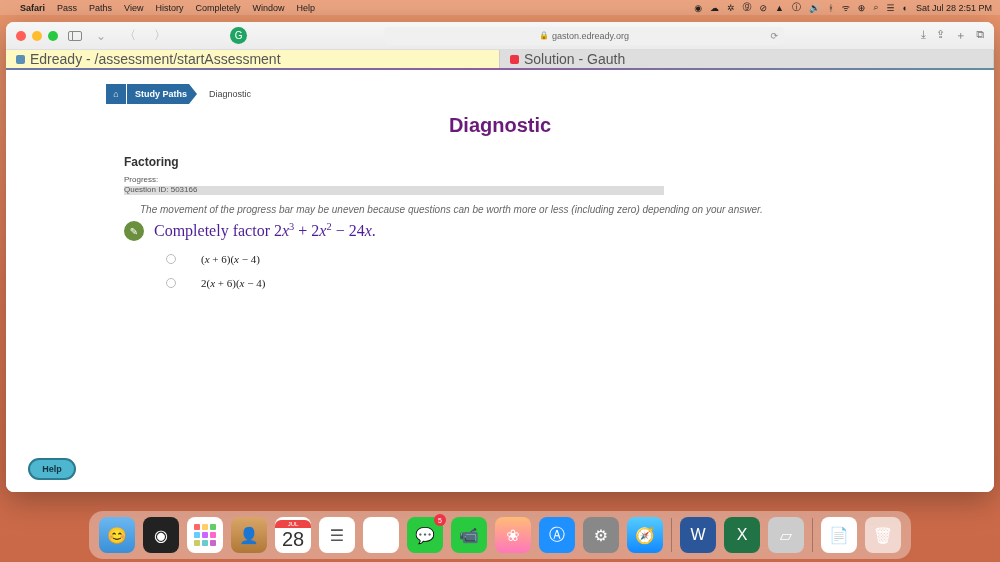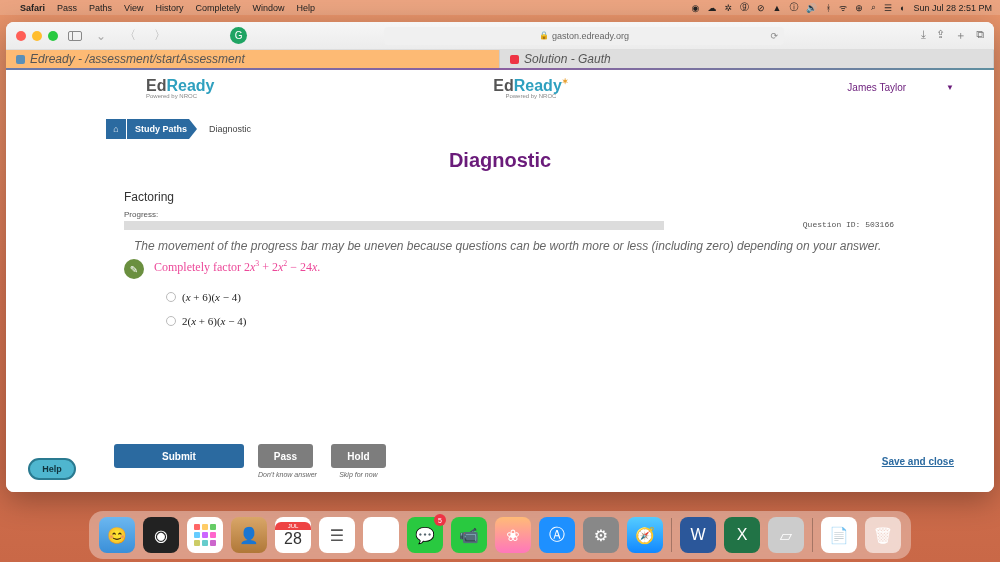--- a/index.html
+++ b/index.html
@@ -11,63 +11,63 @@
 .titlebar { height:28px; background:linear-gradient(#f6f6f6,#ececec); display:flex; align-items:center; padding:0 10px; border-bottom:1px solid #ddd; gap:10px; }
 .traffic { display:flex; gap:6px; }
 .dot { width:10px; height:10px; border-radius:50%; }
 .red{background:#ff5f57}.yellow{background:#ffbd2e}.green{background:#28c940}
 .navbtn { color:#aaa; font-size:12px; padding:0 4px; }
 .gbtn { width:17px; height:17px; border-radius:50%; background:#1fa463; color:#fff; font-size:10px; display:flex; align-items:center; justify-content:center; margin-left:50px;}
 .addr { flex:1; max-width:400px; margin:0 auto; background:#f0f0f0; border-radius:4px; height:18px; display:flex; align-items:center; justify-content:center; font-size:9px; color:#666; position:relative; }
 .addr .lock{font-size:8px;margin-right:3px;}
 .addr .reload{position:absolute;right:6px;font-size:9px;color:#888;}
 .tbicons{display:flex;gap:10px;color:#777;font-size:11px;}
-.tabs { height:18px; display:flex; background:#fdba74; font-size:12px;font-style:italic; }
+.tabs { height:18px; display:flex; background:#fef9c3; font-size:14px; }
 .tab { flex:1; display:flex; align-items:center; padding:0 10px; gap:5px; border-right:1px solid #ccc; color:#555; }
 .tab.inactive { background:#dedede; }
 .tab .fav{width:9px;height:9px;border-radius:2px;display:inline-block;}
 .tab .fav.e{background:#5a8fb8;}
 .tab .fav.x{background:#e34;}
 .content { position:absolute; top:46px; left:0; right:0; bottom:0; background:#fff; overflow:hidden; }
 .accent { height:2px; background:linear-gradient(90deg,#6a7aa8,#8b5fa0,#5f8fa0); }
 .topbar { height:35px; display:flex; align-items:center; padding:0 40px; justify-content:space-between; }
 .logo { font-size:16px; font-weight:700; }
 .logo .ed{color:#555}.logo .ready{color:#2fa0bf}.logo .star{color:#e8a030;font-size:8px;vertical-align:top}
 .powered{font-size:6px;color:#888;margin-top:-2px;}
 .user { color:#6a1b7a; font-size:10px; display:flex; align-items:center; gap:40px; }
 .chev{color:#6a1b7a;font-size:8px;}
 .crumbs { display:flex; align-items:center; margin:14px 0 0 100px; font-size:9px; }
 .home { width:20px; height:20px; background:#2b6aa0; color:#fff; display:flex; align-items:center; justify-content:center; }
 .sp { background:#2b6aa0; color:#fff; height:20px; padding:0 10px 0 8px; display:flex; align-items:center; font-weight:600; clip-path:polygon(0 0,calc(100% - 8px) 0,100% 50%,calc(100% - 8px) 100%,0 100%); margin-left:1px;}
 .diag { color:#444; margin-left:12px; }
 .pagetitle { text-align:center; color:#6a1b7a; font-size:20px; font-weight:700; margin-top:10px; }
 .section { margin:18px 100px 0 118px; }
-.sect-h { font-size:12px; font-weight:400; color:#333; }
+.sect-h { font-size:12px; font-weight:700; color:#333; }
 .prog { font-size:8px; color:#555; margin-top:6px; }
 .pbar { height:9px; background:#dcdcdc; margin-top:2px; width:540px; }
-.qid { font-size:8px; color:#555; text-align:right; margin-top:-10px;font-family:Liberation Mono, monospace; }
-.note { font-size:12px; font-style:italic; color:#666; margin:10px 0 6px 10px; }
+.qid { font-size:8px; color:#555; margin-top:-10px; }
+.note { font-size:10px; font-style:italic; color:#666; margin:10px 0 6px 16px; }
 .qrow { display:flex; align-items:flex-start; gap:10px; margin-top:4px; }
 .pencil { width:20px; height:20px; border-radius:50%; background:#6a8f3f; color:#fff; display:flex; align-items:center; justify-content:center; font-size:10px; flex-shrink:0; }
-.qtext { font-family:Georgia,'Times New Roman',serif; font-size:12px; color:#ec4899; }
+.qtext { font-family:Georgia,'Times New Roman',serif; font-size:16px; color:#4c1d95; }
 .opts { margin:10px 0 0 42px; }
-.opt { display:flex; align-items:center; gap:6px; margin:12px 0; font-family:Georgia,'Times New Roman',serif; font-size:11px; color:#222; }
+.opt { display:flex; align-items:center; gap:25px; margin:12px 0; font-family:Georgia,'Times New Roman',serif; font-size:11px; color:#222; }
 .radio { width:10px; height:10px; border:1px solid #bbb; border-radius:50%; flex-shrink:0; }
 .btnbar { position:absolute; bottom:14px; left:108px; right:40px; display:flex; align-items:flex-start; gap:14px; }
 .btn { height:24px; border-radius:3px; color:#fff; font-size:10px; font-weight:600; display:flex; align-items:center; justify-content:center; border:none; cursor:pointer; }
 .submit { background:#2b6aa0; width:130px; }
 .pass,.hold { background:#7d7d7d; width:55px; }
 .sub { font-size:7px; font-style:italic; color:#666; text-align:center; margin-top:3px; }
 .save { margin-left:auto; color:#2b6aa0; font-size:10px; font-weight:600; text-decoration:underline; align-self:center; }
 .help { position:absolute; bottom:12px; left:22px; width:48px; height:22px; border-radius:11px; background:#4fb6cf; border:2px solid #2a7a90; color:#10333d; font-size:9px; font-weight:700; display:flex; align-items:center; justify-content:center; }
 .dock { position:absolute; bottom:3px; left:50%; transform:translateX(-50%); height:48px; background:rgba(255,255,255,0.35); border-radius:14px; padding:4px 10px; display:flex; align-items:center; gap:8px; backdrop-filter:blur(8px); }
 .di { width:36px; height:36px; border-radius:8px; display:flex; align-items:center; justify-content:center; font-size:16px; color:#fff; position:relative; }
 .di.cal{background:#fff;color:#333;flex-direction:column;font-size:6px;}
 .di.cal .m{background:#e44;color:#fff;width:100%;text-align:center;border-radius:6px 6px 0 0;padding:1px 0;}
-.di.cal .d{font-size:16px;font-weight:300;color:#333;}
+.di.cal .d{font-size:20px;font-weight:300;color:#333;}
 .badge{position:absolute;top:-3px;right:-3px;background:#e34;color:#fff;border-radius:50%;width:12px;height:12px;font-size:7px;display:flex;align-items:center;justify-content:center;}
 .sep{width:1px;height:34px;background:rgba(0,0,0,0.25);}
 sup{font-size:0.65em;}
 .sidebar-icon{width:14px;height:10px;border:1px solid #888;border-radius:2px;display:inline-block;position:relative;}
 .sidebar-icon:before{content:'';position:absolute;left:3px;top:0;bottom:0;width:1px;background:#888;}
 </style>
 </head>
 <body>
 
 <div class="menubar">
@@ -89,21 +89,21 @@
     <span>⊘</span>
     <span>▲</span>
     <span>ⓘ</span>
     <span>🔊</span>
     <span>ᚼ</span>
     <span>ᯤ</span>
     <span>⊕</span>
     <span>⌕</span>
     <span>☰</span>
     <span>◐</span>
-    <span>Sun Jul 28  2:51 PM</span>
+    <span>Sat Jul 28  2:51 PM</span>
   </span>
 </div>
 
 <div class="window">
   <div class="titlebar">
     <div class="traffic">
       <div class="dot red"></div>
       <div class="dot yellow"></div>
       <div class="dot green"></div>
     </div>
@@ -130,34 +130,20 @@
         <span>Edready - /assessment/startAssessment</span>
       </div>
     <div class="tab inactive">
         <span class="fav x"></span>
         <span>Solution - Gauth</span>
       </div>
   </div>
 
   <div class="content">
     <div class="accent"></div>
-    <div class="topbar">
-      <div style="margin-left:100px">
-        <div class="logo"><span class="ed">Ed</span><span class="ready">Ready</span></div>
-        <div class="powered">Powered by NROC</div>
-      </div>
-      <div style="text-align:center">
-        <div class="logo"><span class="ed">Ed</span><span class="ready">Ready</span><span class="star">✶</span></div>
-        <div class="powered">Powered by NROC</div>
-      </div>
-      <div class="user">
-        <span>James Taylor</span>
-        <span class="chev">▼</span>
-      </div>
-    </div>
 
     <div class="crumbs">
       <div class="home">⌂</div>
       <div class="sp">Study Paths</div>
       <div class="diag">Diagnostic</div>
     </div>
 
     <div class="pagetitle">Diagnostic</div>
 
     <div class="section">
@@ -176,34 +162,20 @@
             <span class="radio"></span>
             <span>(<i>x</i> + 6)(<i>x</i> − 4)</span>
           </div>
         <div class="opt">
             <span class="radio"></span>
             <span>2(<i>x</i> + 6)(<i>x</i> − 4)</span>
           </div>
       </div>
     </div>
 
-    <div class="btnbar">
-      <div>
-          <button class="btn submit">Submit</button>
-        </div>
-      <div>
-          <button class="btn pass">Pass</button>
-          <div class="sub">Don't know answer</div>
-        </div>
-      <div>
-          <button class="btn hold">Hold</button>
-          <div class="sub">Skip for now</div>
-        </div>
-      <a class="save">Save and close</a>
-    </div>
 
     <div class="help">Help</div>
   </div>
 </div>
 
 <div class="dock">
   <div class="di" style="background:linear-gradient(#6bb7f0,#3a8fd8)">😊</div>
   <div class="di" style="background:#222">◉</div>
   <div class="di" style="background:#fff">
       <span style="display:grid;grid-template-columns:repeat(3,6px);gap:2px">

